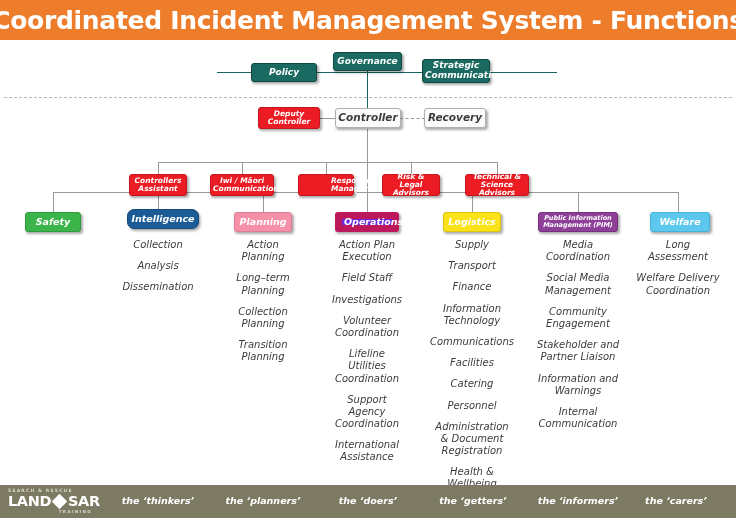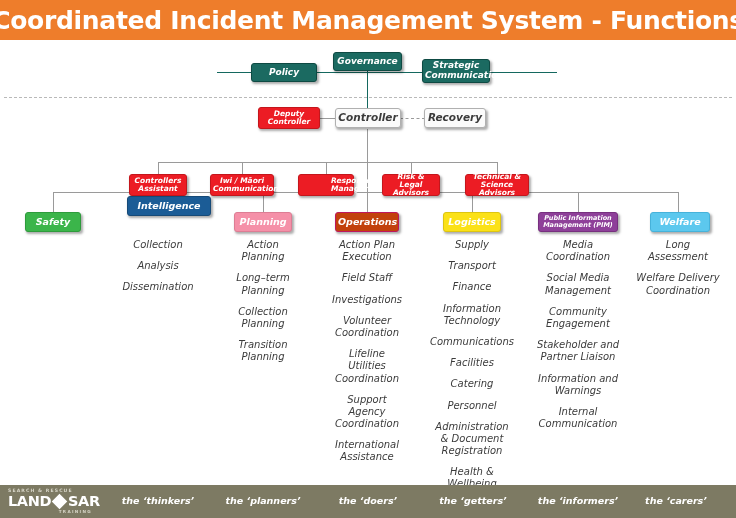--- a/index.html
+++ b/index.html
@@ -55,21 +55,21 @@
     line-height:1.08;
     box-shadow:1.5px 2px 2.5px rgba(0,0,0,0.33);
     padding:1px 2px;
   }
   .node.teal{background:#1b6a61;border:1px solid #0e4a43;color:#ffffff;font-size:9px;font-weight:bold;}
   .node.white{background:#fbfbfb;border:1px solid #b0b0b0;color:#3b3b3b;font-size:10.5px;font-weight:bold;}
   .node.red{background:#ec1c24;border:1px solid #c4161c;color:#ffffff;font-size:7.5px;font-weight:bold;}
   .node.green{background:#3bb54a;border:1px solid #2e9b3c;color:#ffffff;font-size:9.5px;font-weight:bold;}
   .node.blue{background:#1b5c96;border:1px solid #164a78;color:#ffffff;font-size:9.5px;font-weight:bold;}
   .node.pink{background:#f590a8;border:1px solid #dd7d94;color:#ffffff;font-size:9.5px;font-weight:bold;}
-  .node.orange{background:#c2410c;border:1px solid #be185d;color:#ffffff;font-size:9.5px;font-weight:bold;}
+  .node.orange{background:#6d28d9;border:7px solid #be185d;color:#ffffff;font-size:9.5px;font-weight:bold;}
   .node.yellow{background:#fbe117;border:1px solid #ddc510;color:#ffffff;font-size:9.5px;font-weight:bold;}
   .node.purple{background:#8e4099;border:1px solid #77307f;color:#ffffff;font-size:6.5px;font-weight:bold;}
   .node.lightblue{background:#5cc8ee;border:1px solid #46b2da;color:#ffffff;font-size:9.5px;font-weight:bold;}
   .node .nl{display:block;width:100%;}
 
   
   .col{
     position:absolute;
     text-align:center;
     font-family:"DejaVu Sans", sans-serif;
@@ -205,21 +205,21 @@
         <div class="node red" style="left: 465px; top: 134px; width: 64px; height: 22px; flex-direction: column;">
           <span class="nl">Technical &amp;</span>
           <span class="nl">Science Advisors</span>
         </div>
       </div>
 
     <div id="function-row">
         <div class="node green" style="left: 25px; top: 172px; width: 56px; height: 20px; flex-direction: column;">
           <span class="nl">Safety</span>
         </div>
-        <div class="node blue" style="left: 127px; top: 156px; width: 84px; height: 20px; flex-direction: column;">
+        <div class="node blue" style="left: 127px; top: 169px; width: 72px; height: 20px; flex-direction: column; border-radius: 7px;">
           <span class="nl">Intelligence</span>
         </div>
         <div class="col" style="left: 110px; top: 199px; width: 96px;">
           <div class="item">
             <div>Collection</div>
           </div>
           <div class="item">
             <div>Analysis</div>
           </div>
           <div class="item">

